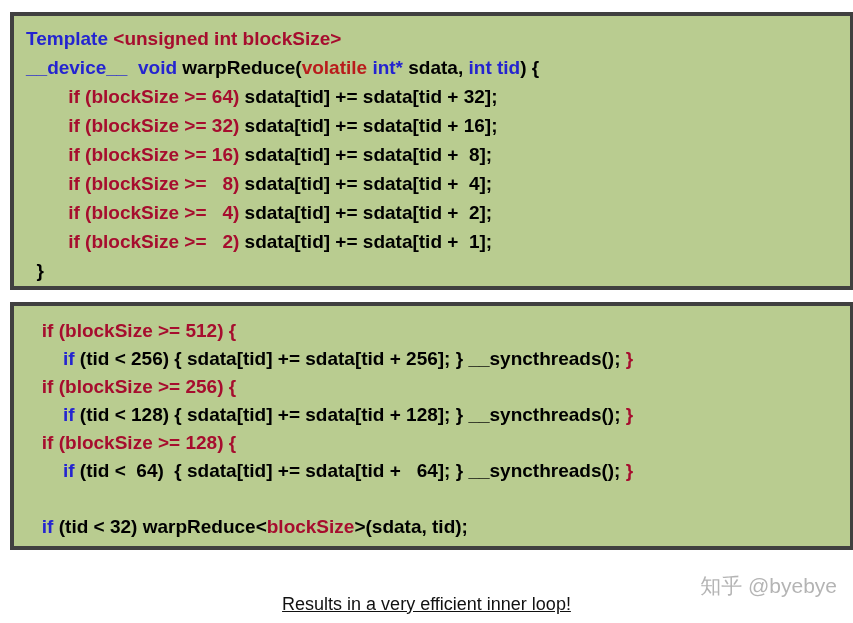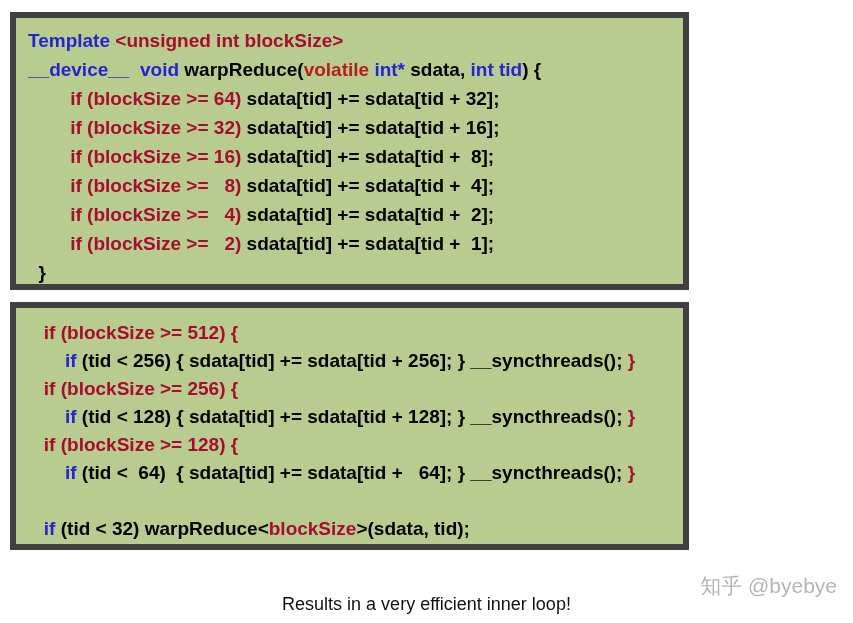--- a/index.html
+++ b/index.html
@@ -1,29 +1,29 @@
 <!DOCTYPE html>
 <html><head>
 <meta charset="utf-8">
 <style>
   html,body{margin:0;padding:0;background:#ffffff;font-family:"Liberation Sans",sans-serif;}
   .slide{position:relative;width:853px;height:623px;background:#ffffff;overflow:hidden;}
-  .code-box{position:absolute;left:10px;width:679px;background:#b9cc90;border:6px solid #404040;box-sizing:border-box;}
+  .code-box{position:absolute;left:10px;width:844px;background:#b9cc90;border:4px solid #404040;box-sizing:border-box;}
   .box1{top:12px;height:278px;}
   .box2{top:302px;height:248px;}
   .code{padding:8px 12px 6px 12px;font-weight:bold;font-size:19px;line-height:29px;white-space:pre;color:#000;}
   .box2 .code{line-height:28px;padding-top:11px;}
   .code-line{white-space:pre;}
   .c-blue{color:#2424d0;}
   .c-darkred{color:#a60d2e;}
   .c-red{color:#b91c1c;}
   .c-black{color:#000000;margin-top:8px;}
   .note{position:absolute;left:8px;top:556px;width:845px;font-size:26px;font-weight:bold;color:#000;white-space:pre;}
   .note .c-darkred{color:#a60d2e;}
-  .subnote{position:absolute;left:0;top:594px;width:100%;text-align:center;font-size:18px;color:#111;}
+  .subnote{position:absolute;left:0;top:594px;width:100%;text-align:center;font-size:18px;color:#111;text-decoration:underline;}
   .watermark{position:absolute;right:16px;top:572px;font-size:21px;color:rgba(130,130,130,0.6);font-weight:normal;}
 </style>
 </head>
 <body>
 
 <div class="slide">
 
   <div class="code-box box1">
     <div id="box1-code" class="code"><div class="code-line"><span class="c-blue">Template </span><span class="c-darkred">&lt;unsigned int blockSize&gt;</span></div><div class="code-line"><span class="c-blue">__device__  void</span><span class="c-black"> warpReduce(</span><span class="c-red">volatile</span><span class="c-black"> </span><span class="c-blue">int*</span><span class="c-black"> sdata, </span><span class="c-blue">int tid</span><span class="c-black">) {</span></div><div class="code-line"><span class="c-black">        </span><span class="c-darkred">if (blockSize &gt;= 64)</span><span class="c-black"> sdata[tid] += sdata[tid + 32];</span></div><div class="code-line"><span class="c-black">        </span><span class="c-darkred">if (blockSize &gt;= 32)</span><span class="c-black"> sdata[tid] += sdata[tid + 16];</span></div><div class="code-line"><span class="c-black">        </span><span class="c-darkred">if (blockSize &gt;= 16)</span><span class="c-black"> sdata[tid] += sdata[tid +  8];</span></div><div class="code-line"><span class="c-black">        </span><span class="c-darkred">if (blockSize &gt;=   8)</span><span class="c-black"> sdata[tid] += sdata[tid +  4];</span></div><div class="code-line"><span class="c-black">        </span><span class="c-darkred">if (blockSize &gt;=   4)</span><span class="c-black"> sdata[tid] += sdata[tid +  2];</span></div><div class="code-line"><span class="c-black">        </span><span class="c-darkred">if (blockSize &gt;=   2)</span><span class="c-black"> sdata[tid] += sdata[tid +  1];</span></div><div class="code-line"><span class="c-black">  }</span></div></div>
   </div>

